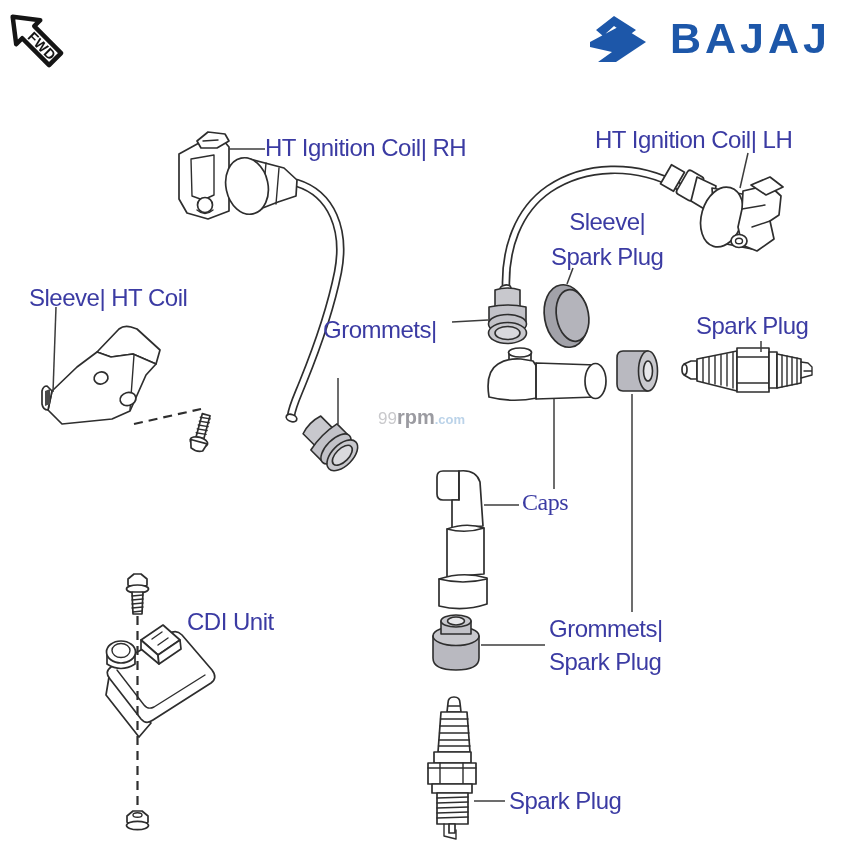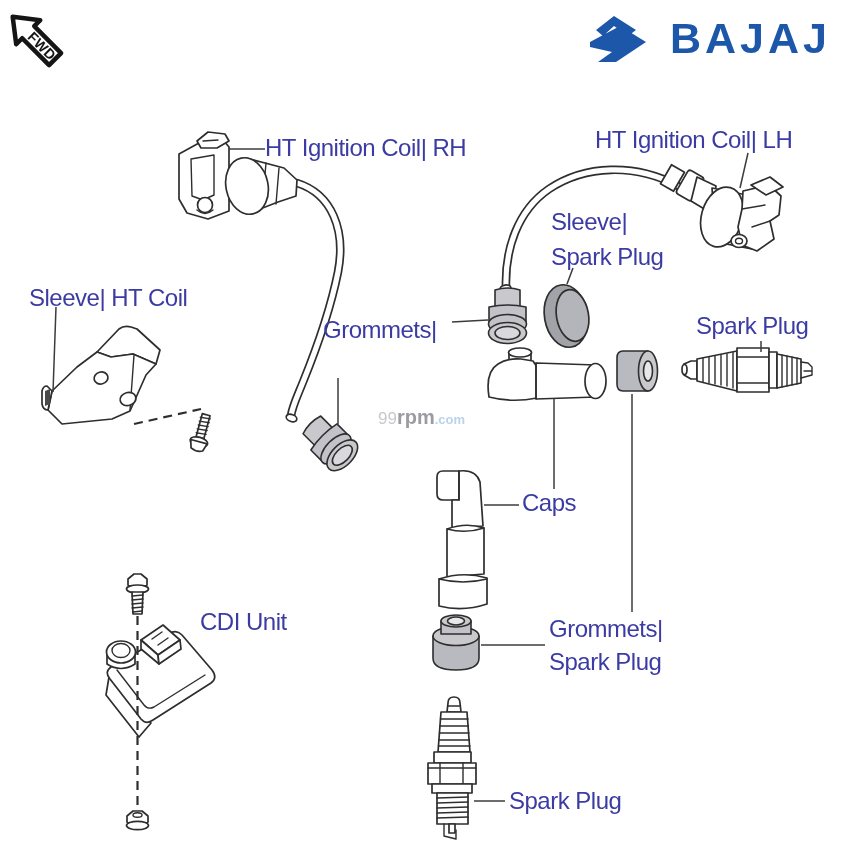--- a/index.html
+++ b/index.html
@@ -20,26 +20,26 @@
   .g3{fill:#d9d9dd;stroke:#2e2e2e;stroke-width:1.6;}
   .g4{fill:#b9b9c0;stroke:#2e2e2e;stroke-width:1.6;stroke-linejoin:round;}
   .g5{fill:#e7e7ea;stroke:#2e2e2e;stroke-width:1.6;}
 
   
   .lbl{position:absolute;color:#3b3ba3;font-size:24px;line-height:27px;
        letter-spacing:-0.5px;white-space:nowrap;}
   .lbl .row{display:block;}
   .l-rh{left:265px;top:134px;}
   .l-lh{left:595px;top:126px;}
-  .l-sleeve{left:551px;top:204px;line-height:35px;}
+  .l-sleeve{left:551px;top:204px;line-height:35px;text-align:center;}
   .l-bracket{left:29px;top:284px;}
   .l-gc{left:323px;top:310px;line-height:39px;}
   .l-sp-rh{left:696px;top:312px;}
-  .l-caps{left:522px;top:489px;}
-  .l-cdi{left:200px;top:608px;}
+  .l-caps{left:522px;top:489px;font-family:Liberation Serif, serif;}
+  .l-cdi{left:187px;top:608px;}
   .l-gs{left:549px;top:612px;line-height:33px;}
   .l-sp-b{left:509px;top:787px;}
 </style>
 </head>
 <body>
 
 <div class="stage">
 
 <svg class="art" width="844" height="844" viewBox="0 0 844 844">
   <defs>

